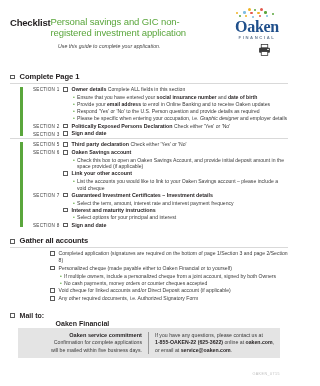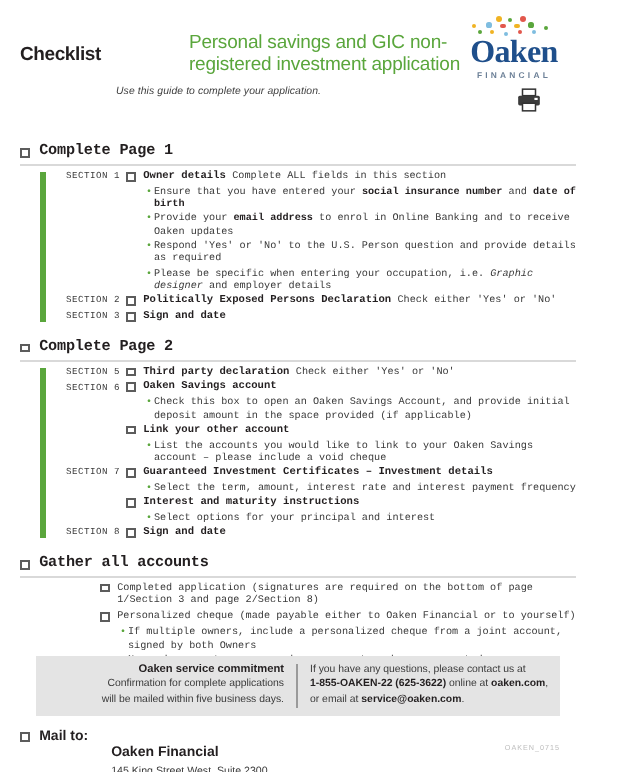--- a/index.html
+++ b/index.html
@@ -7,21 +7,21 @@
     width:298px;height:386px;overflow:hidden;
     background:#ffffff;
     font-family:"Liberation Sans",sans-serif;
     color:#231f20;
     -webkit-font-smoothing:none;
   }
   .page{position:relative;width:298px;height:386px;box-sizing:border-box;}
 
   
   .header{position:relative;padding:16px 10px 2px 10px;min-height:46px;}
-  .hdr-row{display:flex;align-items:center;gap:44px;}
+  .hdr-row{display:flex;align-items:flex-start;}
   .hdr-checklist{
     font-size:9.5px;font-weight:bold;color:#231f20;
     letter-spacing:-.2px;white-space:nowrap;padding-top:.5px;
   }
   .hdr-title{
     font-size:9.5px;font-weight:normal;color:#5aa63c;
     line-height:11px;max-width:150px;letter-spacing:-.1px;
   }
   .hdr-sub{
     margin-left:48px;margin-top:5px;font-size:5.2px;font-style:italic;
@@ -36,21 +36,21 @@
     font-family:"Liberation Serif",serif;
     font-size:16px;font-weight:bold;color:#1f4f8b;line-height:14px;
     letter-spacing:-.3px;margin-top:-1px;
   }
   .logo-fin{
     font-size:4.2px;letter-spacing:1.6px;color:#6b7f96;margin-top:1px;font-weight:bold;
   }
   .printer{position:absolute;right:27px;top:44px;width:13px;height:12px;}
 
   
-  .block{margin:0 10px;font-family:Liberation Mono, monospace;}
+  .block{margin:0 10px;}
   .blk-head{display:flex;align-items:center;margin-top:8px;margin-bottom:2px;}
   .blk-head .cbox{margin-right:5px;}
   .blk-title{font-size:7.6px;font-weight:bold;color:#231f20;letter-spacing:-.1px;}
 
   .rule{height:1px;background:#d9d9d9;margin:1px 0 2px 0;}
 
   .grp{position:relative;padding-left:13px;margin-left:10px;}
   .grp:before{
     content:"";position:absolute;left:0;top:1px;bottom:1px;width:2.5px;background:#5aa63c;
   }
@@ -184,24 +184,20 @@
         </div>
         <div class="line">
           <span class="sect">SECTION 3</span>
           <span class="cbox"></span>
           <span class="ltext"><b>Sign and date</b></span>
         </div>
       </div>
   </div>
 
   <div class="block">
-    <div class="blk-head">
-      <span class="cbox"></span>
-      <span class="blk-title">Complete Page 2</span>
-    </div>
     <div class="rule"></div>
     <div class="grp" id="p2">
         <div class="line">
           <span class="sect">SECTION 5</span>
           <span class="cbox"></span>
           <span class="ltext"><b>Third party declaration</b> <span class="rg">Check either 'Yes' or 'No'</span></span>
         </div>
         <div class="line">
           <span class="sect">SECTION 6</span>
           <span class="cbox"></span>

